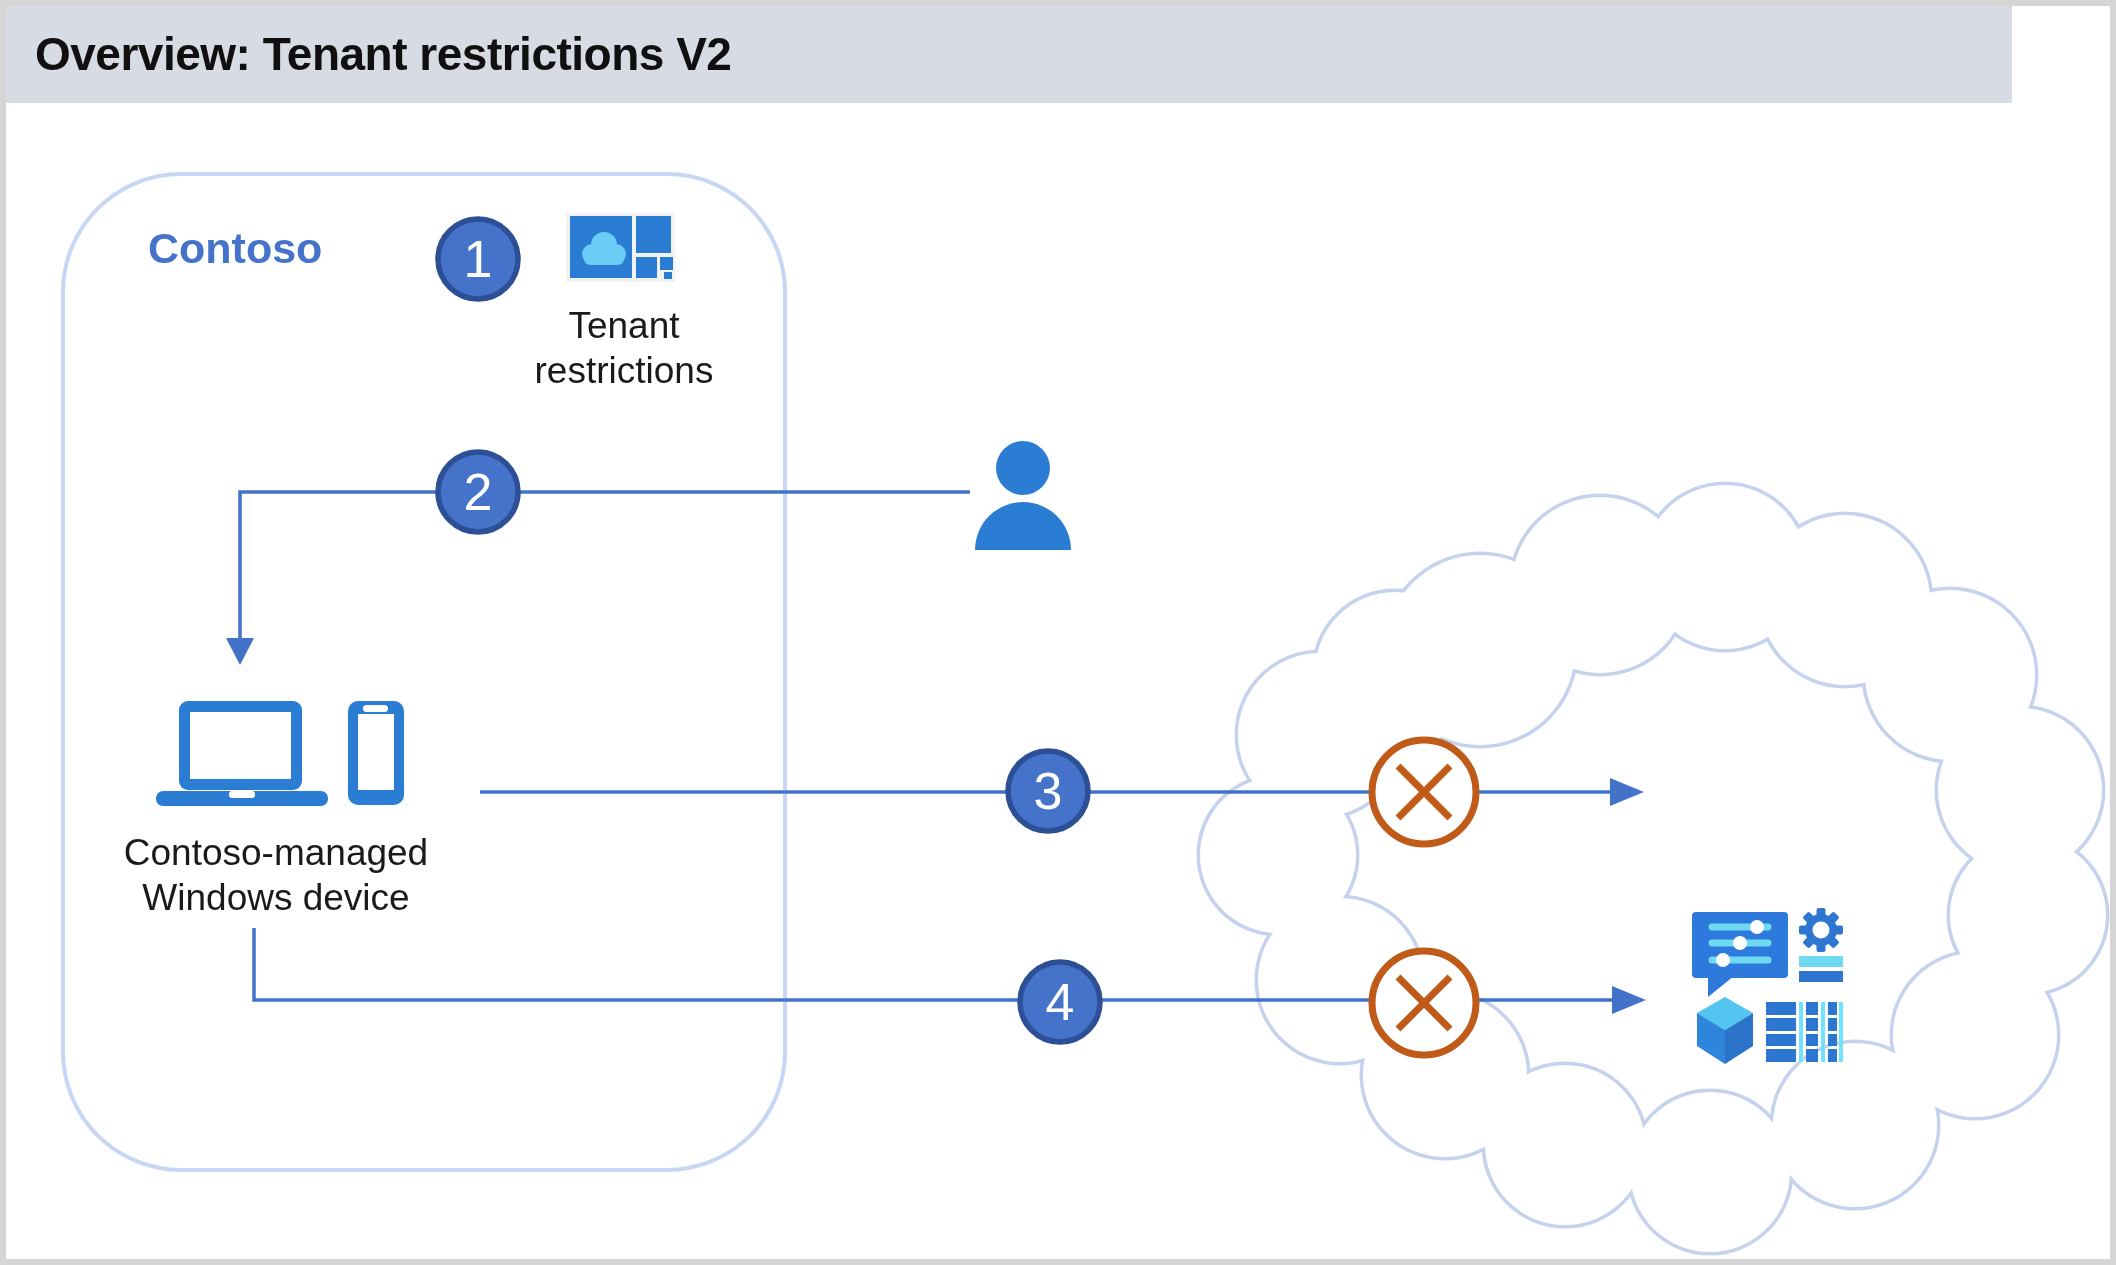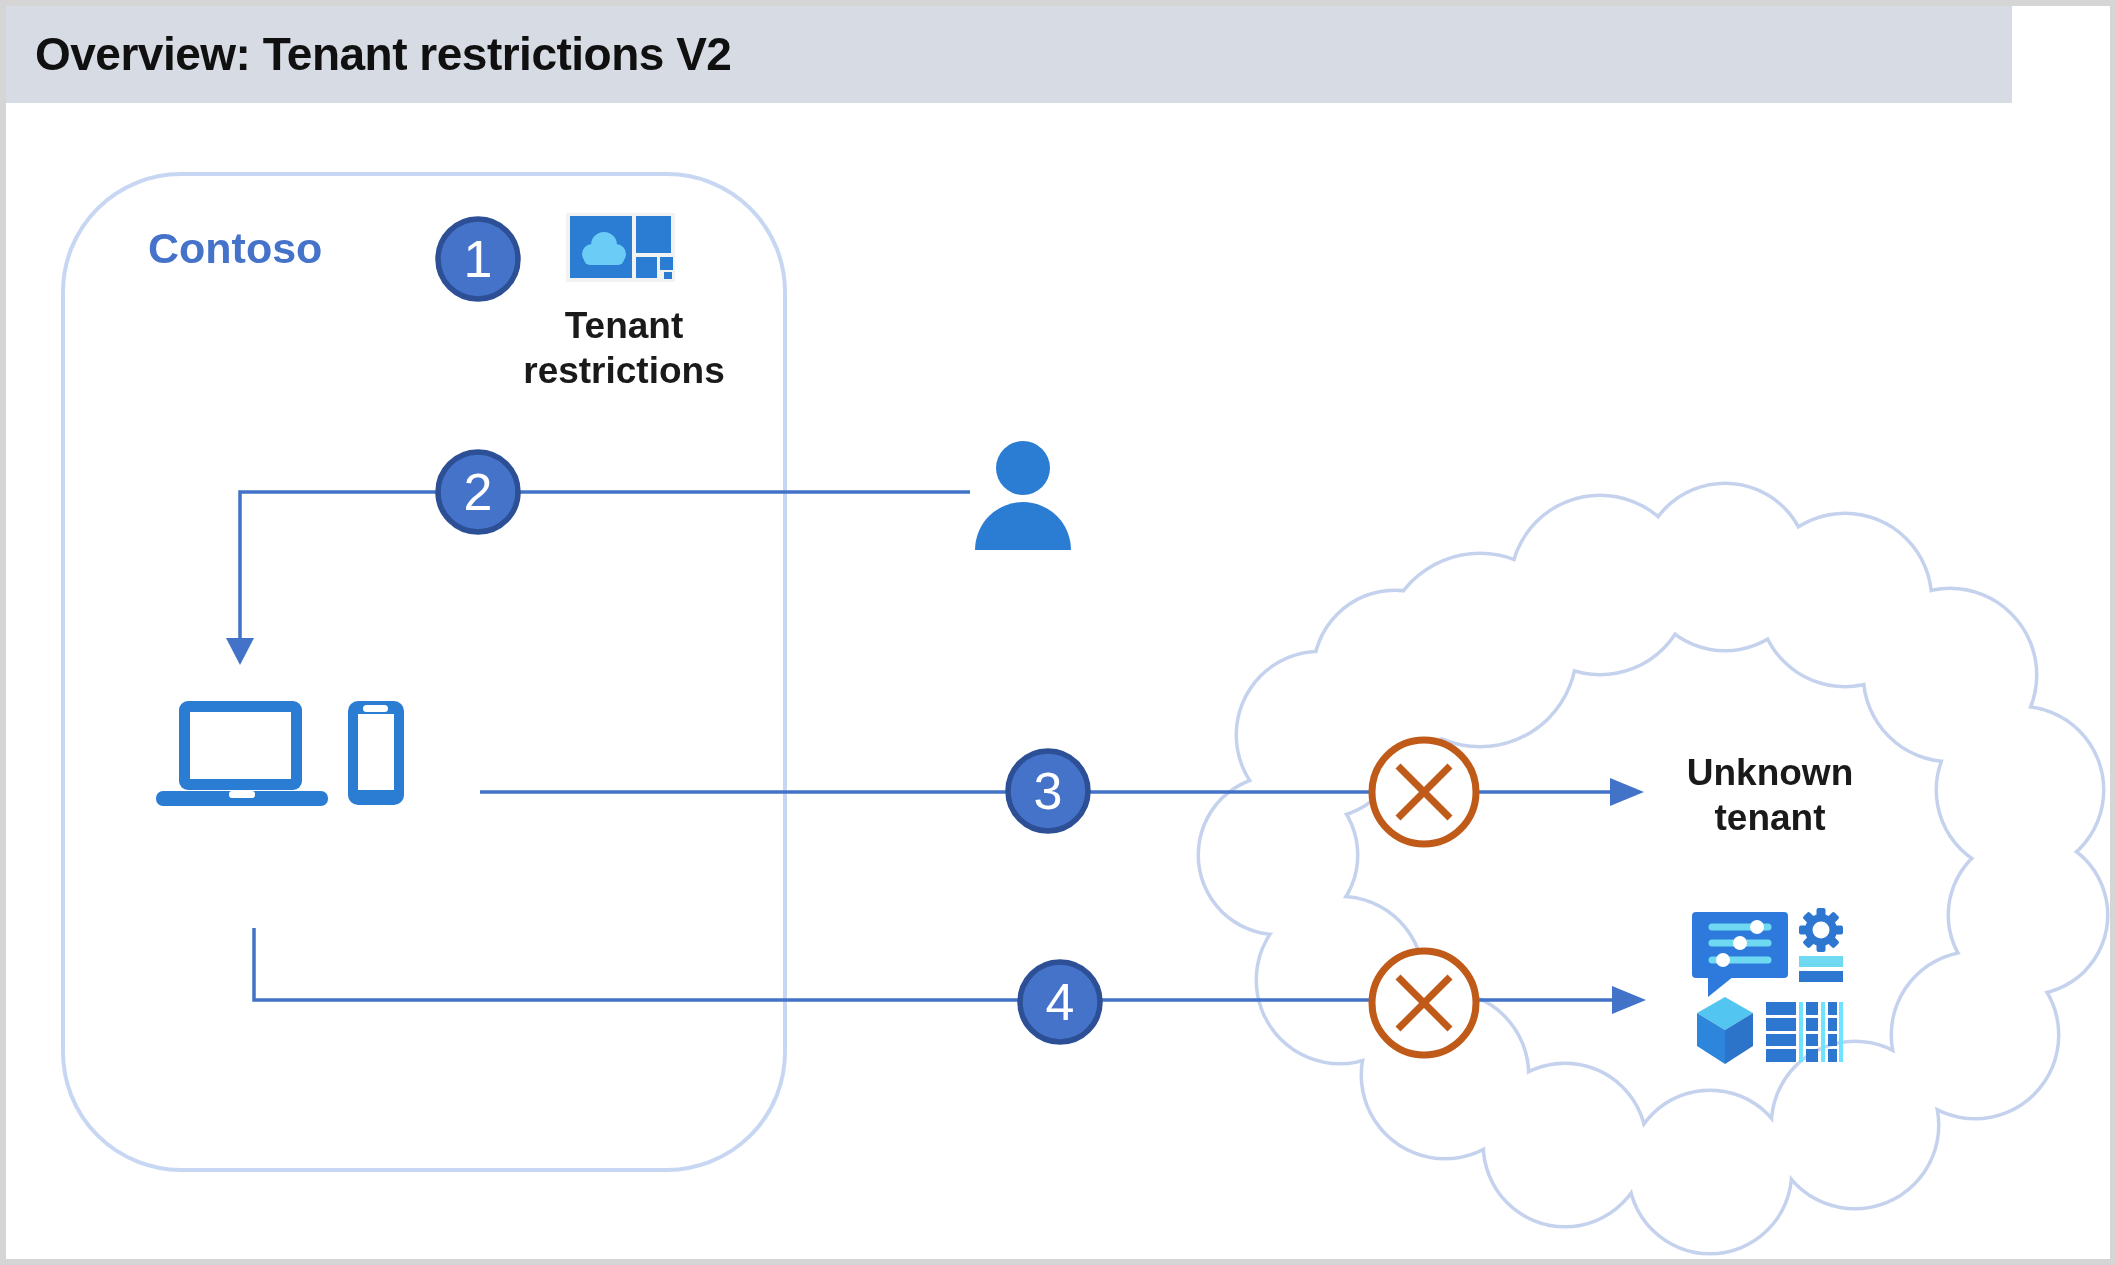--- a/index.html
+++ b/index.html
@@ -12,21 +12,21 @@
   .titlebar{
     position:absolute;left:5px;top:5px;width:2007px;height:98px;
     background:#D6DBE4;display:flex;align-items:center;
   }
   .titlebar .title{
     padding-left:30px;font-size:46px;font-weight:bold;color:#101010;letter-spacing:-0.5px;
   }
   svg.diagram{position:absolute;left:0;top:0;}
   .label{
     position:absolute;white-space:pre-line;text-align:center;
-    color:#1a1a1a;font-size:37px;line-height:1.22;font-weight:bold;
+    color:#1a1a1a;font-size:37px;line-height:1.22;
   }
   .org-label{
     position:absolute;font-size:43px;color:#4573C9;white-space:nowrap;font-weight:bold;
   }
   .badge-num{
     position:absolute;width:80px;height:80px;line-height:80px;text-align:center;
     color:#ffffff;font-size:52px;font-weight:400;
   }
 </style>
 </head>
@@ -207,16 +207,16 @@
 
     <div class="org-label" style="left:148px;top:224px;">Contoso</div>
 
     <div class="badge-num" style="left:438px;top:219px;">1</div>
     <div class="badge-num" style="left:438px;top:452px;">2</div>
     <div class="badge-num" style="left:1008px;top:751px;">3</div>
     <div class="badge-num" style="left:1020px;top:962px;">4</div>
 
     <div class="label" style="left:424px;top:303px;width:400px;">Tenant
 restrictions</div>
-    <div class="label" style="left:1620px;top:750px;width:300px;">Unknown
-tenant</div>
+    <div class="label" style="left:76px;top:830px;width:400px;">Contoso-managed
+Windows device</div>
   </div>
 </div>
 
 </body></html>

